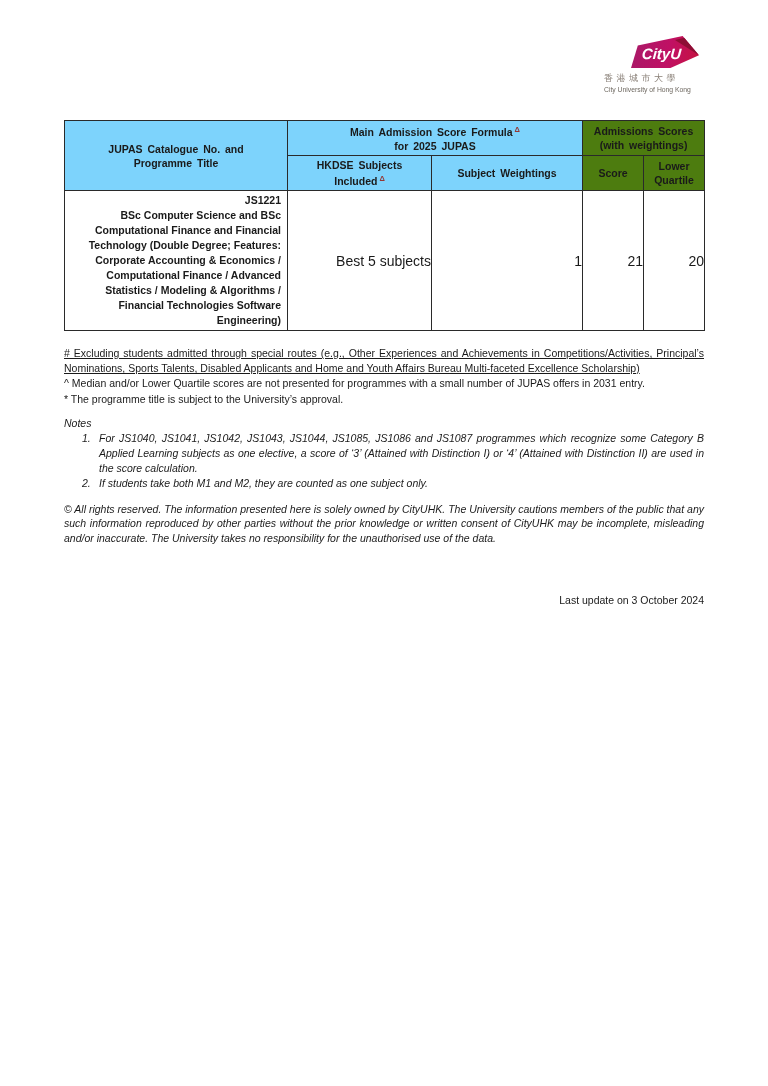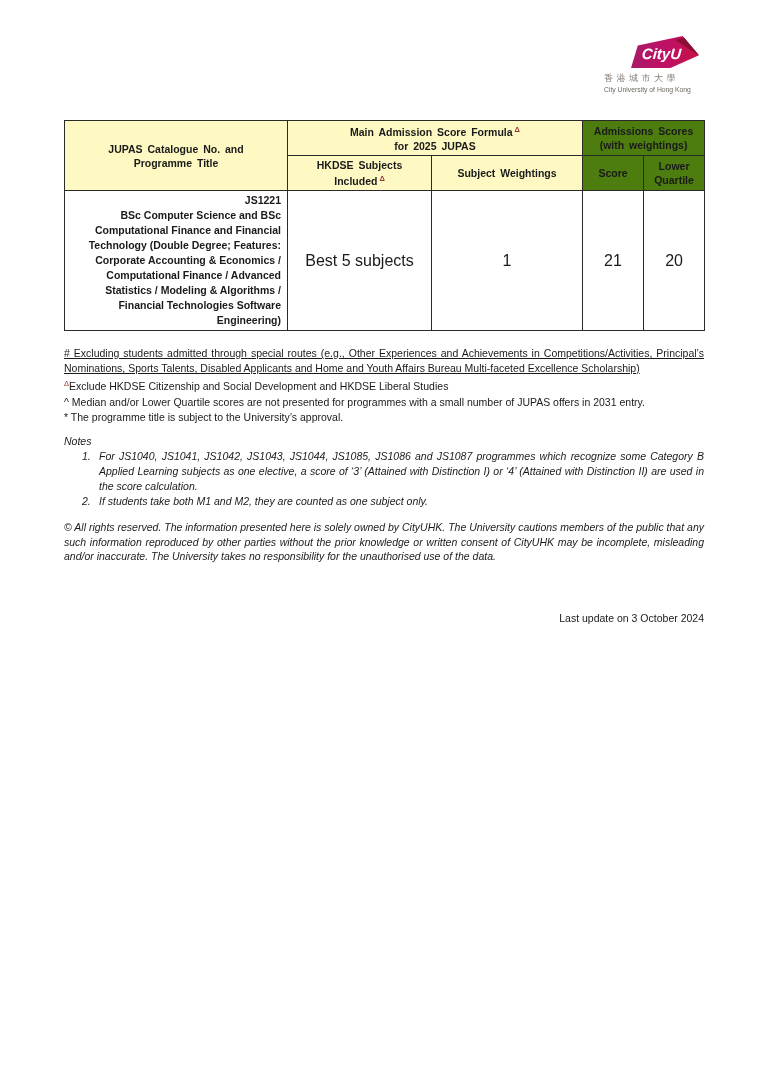--- a/index.html
+++ b/index.html
@@ -51,21 +51,21 @@
   .content { position: absolute; left: 64px; top: 120px; width: 640px; }
 
   
   table.scores {
     border-collapse: collapse; table-layout: fixed;
     width: 640px; font-size: 10.5px;
   }
   table.scores th, table.scores td {
     border: 1px solid #2a2a2a;
   }
-  .bg-green { background: #fef9c3; }
+  .bg-green { background: #7dd3fc; }
   .bg-tan   { background: #4d7c0f; }
   th.hcell {
     font-weight: bold; text-align: center;
     line-height: 14px; padding: 2px 3px;
     word-spacing: 2px;
   }
   th.hcell .hline { display: block; }
   sup.delta {
     color: #943634; font-size: 7.5px; font-weight: bold;
     vertical-align: 4px; margin-left: 2px;
@@ -76,21 +76,21 @@
   }
   tr.hrow1 { height: 31px; }
   tr.hrow2 { height: 31px; }
   tr.body-row { height: 136px; }
   td.prog-cell {
     vertical-align: top; text-align: right;
     padding: 2px 6px 2px 6px;
     font-weight: bold; line-height: 15px; font-size: 10.5px;
   }
   td.center-cell {
-    vertical-align: middle; text-align: center; font-size: 16px;
+    vertical-align: middle; text-align: right; font-size: 14px;
   }
 
   
   .footnotes { margin-top: 15px; font-size: 10.5px; line-height: 15.2px; }
   .fn-hash { text-align: justify; text-decoration: underline; }
   .fn-line { text-align: left; }
 
   .notes { margin-top: 9px; font-style: italic; font-size: 10.5px; line-height: 15px; }
   .notes-label { font-style: italic; }
   .note-item { display: flex; }
@@ -161,21 +161,20 @@
         <td class="center-cell">Best 5 subjects</td>
         <td class="center-cell">1</td>
         <td class="center-cell">21</td>
         <td class="center-cell">20</td>
       </tr>
     </tbody>
       </table>
 
     <div class="footnotes">
       <div class="fn-hash"># Excluding students admitted through special routes (e.g., Other Experiences and Achievements in Competitions/Activities, Principal’s Nominations, Sports Talents, Disabled Applicants and Home and Youth Affairs Bureau Multi-faceted Excellence Scholarship)</div>
-      <div class="fn-line"><sup class="delta-fn">Δ</sup><span>Exclude HKDSE Citizenship and Social Development and HKDSE Liberal Studies</span></div>
       <div class="fn-line">^ Median and/or Lower Quartile scores are not presented for programmes with a small number of JUPAS offers in 2031 entry.</div>
       <div class="fn-line">* The programme title is subject to the University’s approval.</div>
     </div>
 
     <div class="notes">
       <div class="notes-label">Notes</div>
       <div class="note-item">
         <span class="note-num">1.</span>
         <span class="note-text">For JS1040, JS1041, JS1042, JS1043, JS1044, JS1085, JS1086 and JS1087 programmes which recognize some Category B Applied Learning subjects as one elective, a score of ‘3’ (Attained with Distinction I) or ‘4’ (Attained with Distinction II) are used in the score calculation.</span>
       </div>

